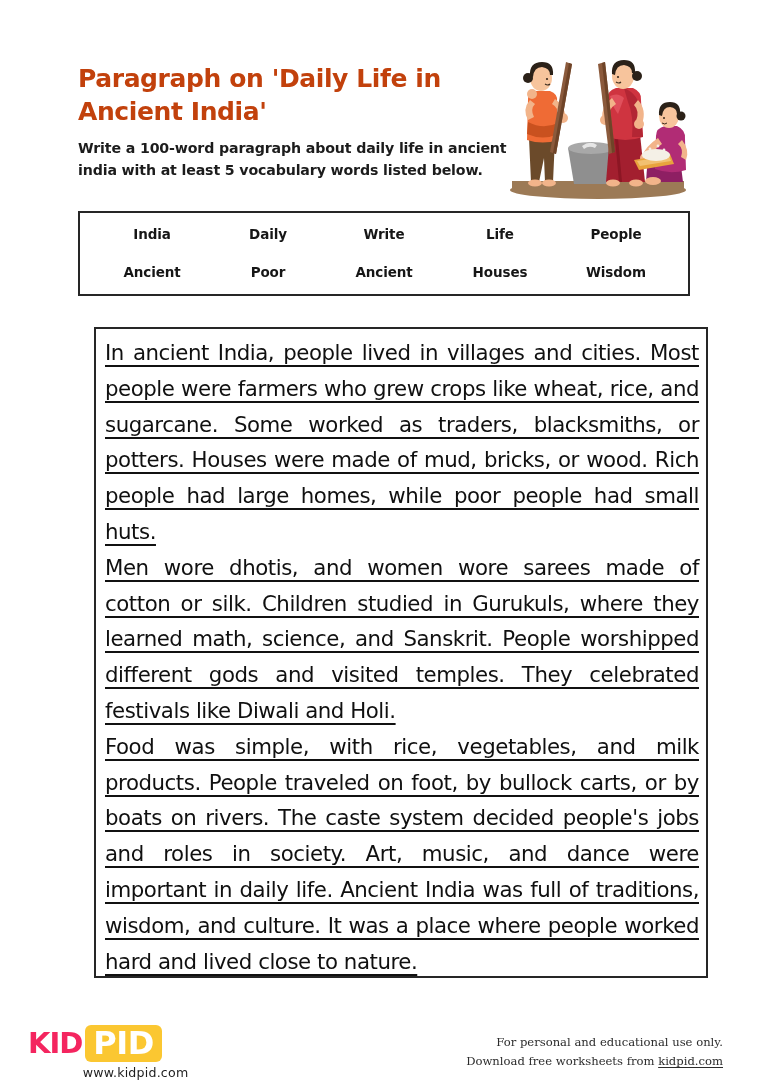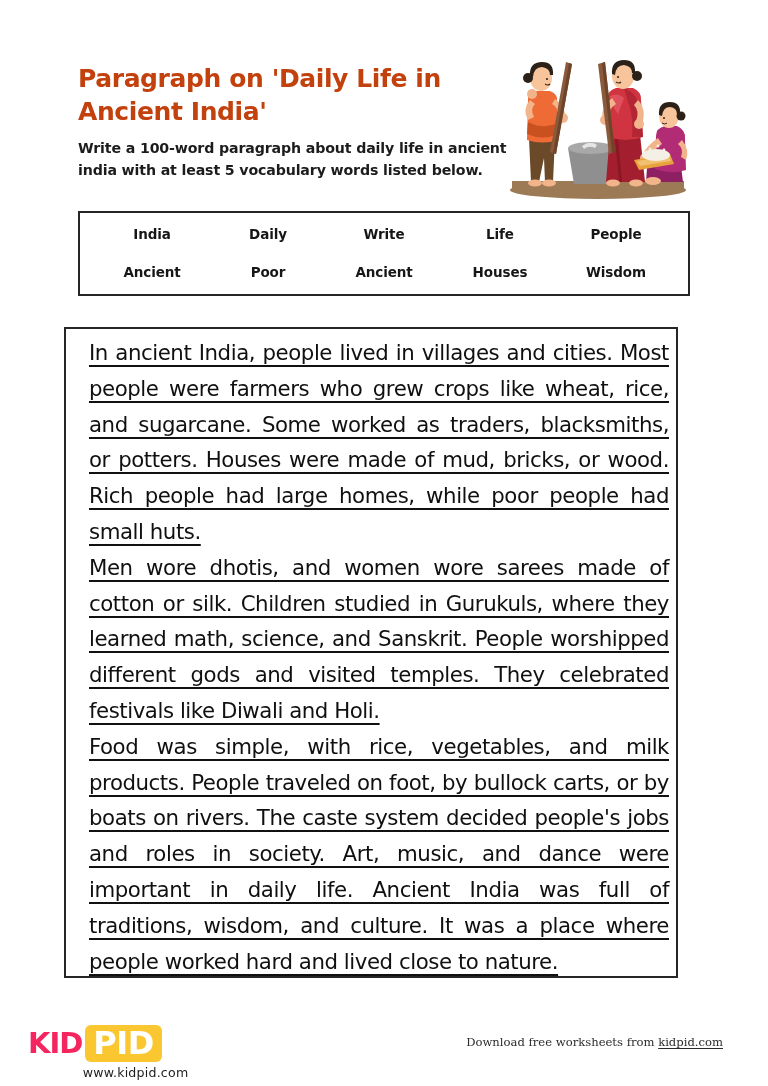--- a/index.html
+++ b/index.html
@@ -89,27 +89,27 @@
     font-family: "DejaVu Sans", sans-serif;
     font-weight: bold;
     font-size: 13.5px;
     color: #161616;
     letter-spacing: -0.1px;
   }
 
   
   .answer-box {
     position: absolute;
-    left: 64px;
+    left: 94px;
     top: 327px;
     width: 614px;
     height: 651px;
     border: 2px solid #262626;
     box-sizing: border-box;
-    padding: 6px 7px 4px 23px;
+    padding: 6px 7px 4px 9px;
     overflow: hidden;
   }
   .para {
     margin: 0;
     font-family: "DejaVu Sans", sans-serif;
     font-size: 21.3px;
     line-height: 35.8px;
     color: #101010;
     letter-spacing: -0.45px;
     text-align: justify;
@@ -325,17 +325,18 @@
       <div class="logo-wordmark">
         <span class="logo-kid">KID</span>
         <span class="logo-pid-badge">
           <span class="logo-pid">PID</span>
         </span>
       </div>
       <div class="logo-url">www.kidpid.com</div>
     </div>
 
     <div class="footer-notice">
+      <div>For personal and educational use only.</div>
       <div><span>Download free worksheets from </span><span class="footer-link">kidpid.com</span></div>
     </div>
   </div>
 
 </div>
 
 </body></html>

